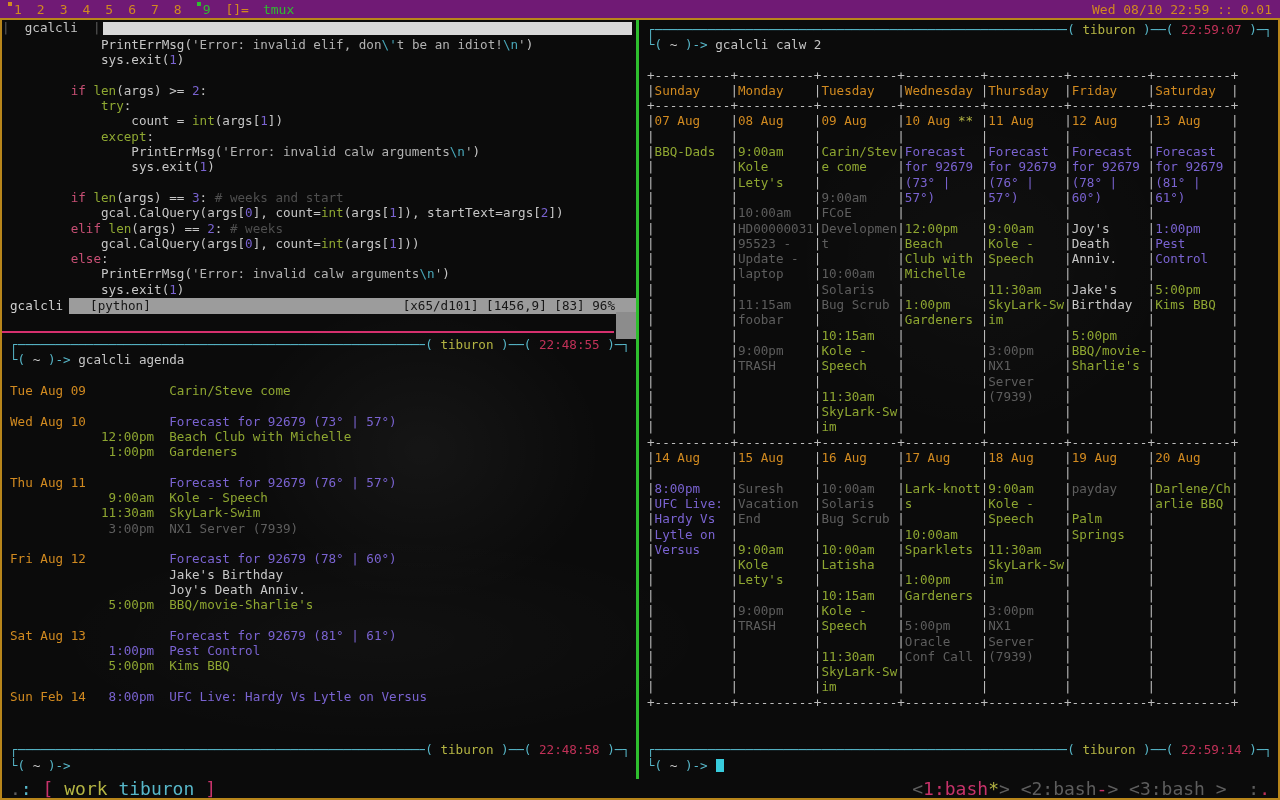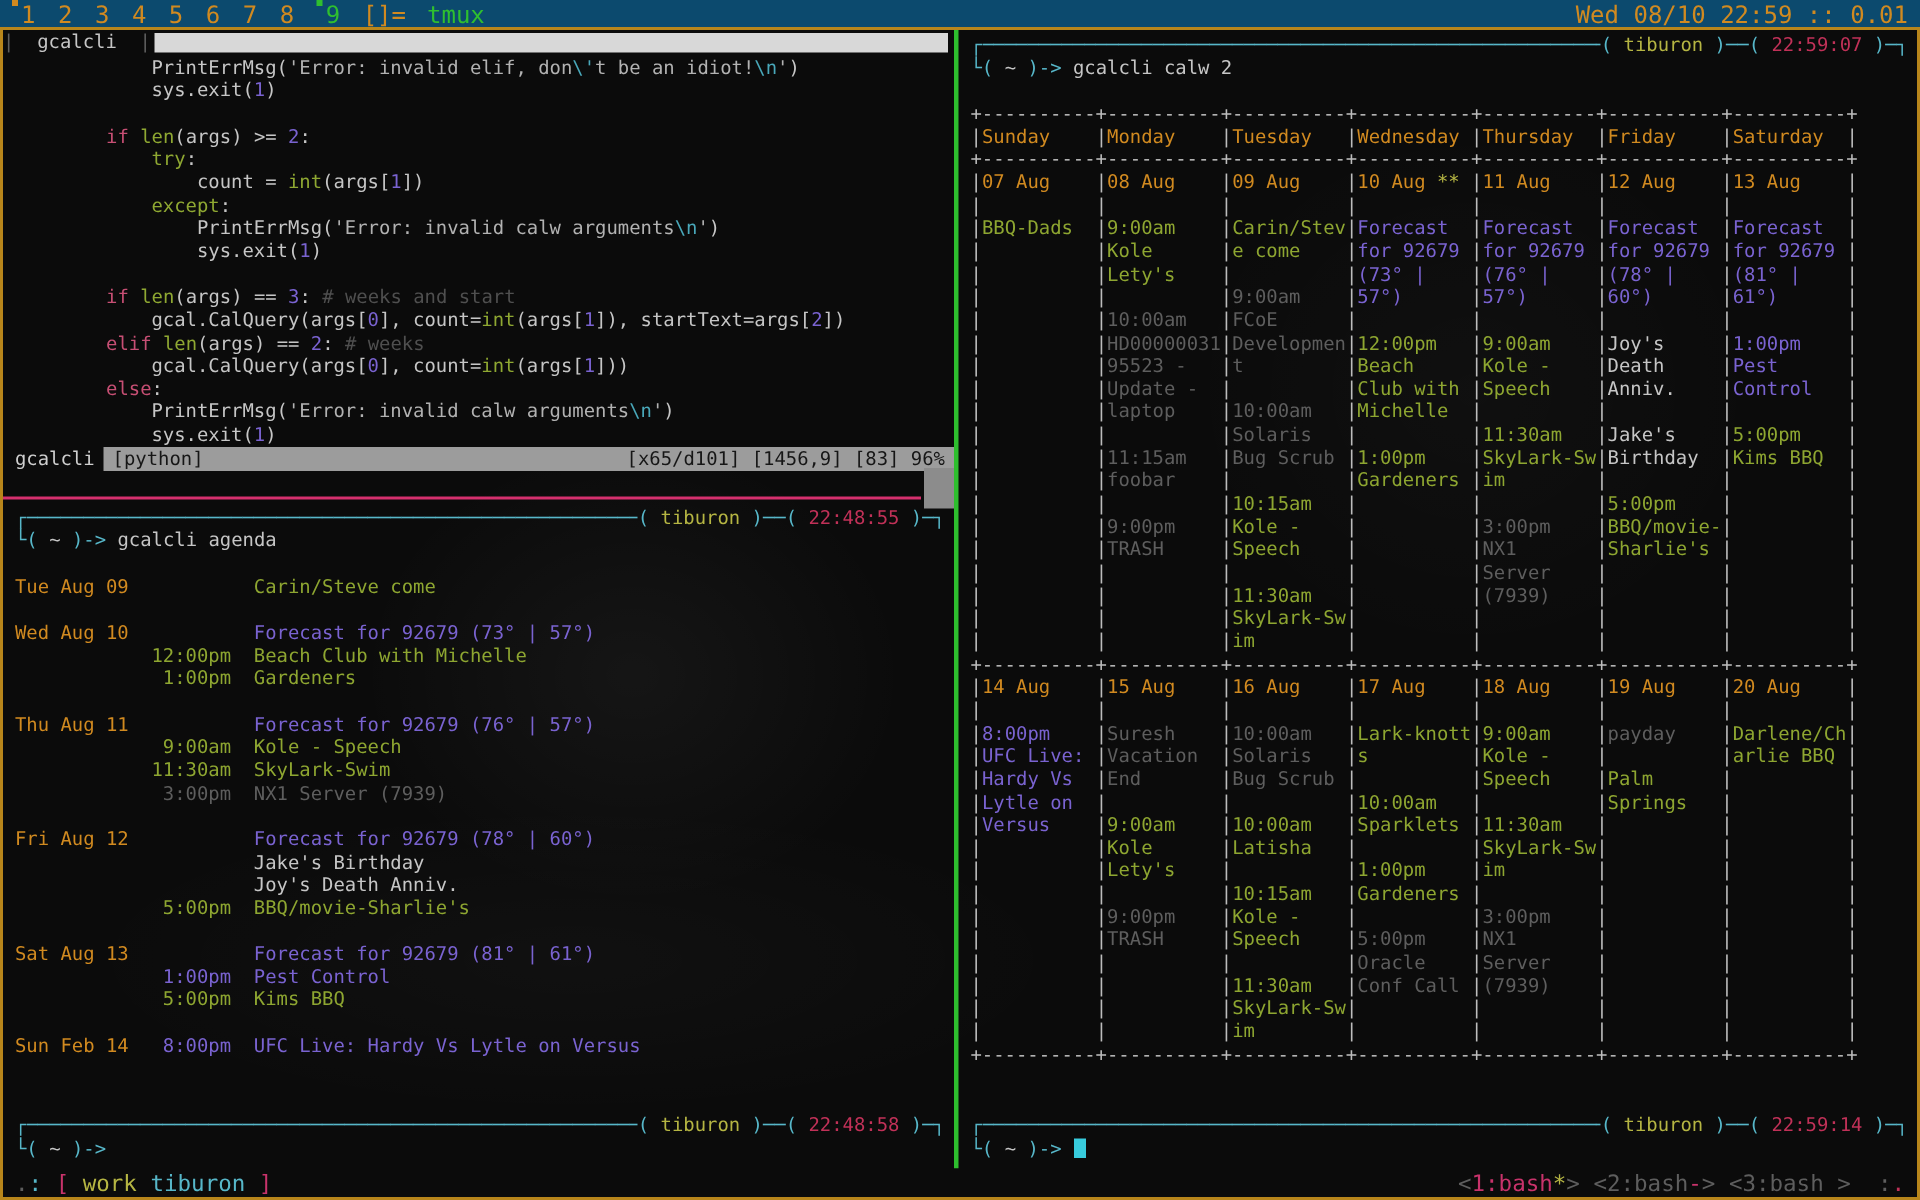--- a/index.html
+++ b/index.html
@@ -6,21 +6,21 @@
   body{width:1280px;height:800px;overflow:hidden;position:relative;
        font-family:"DejaVu Sans Mono",monospace;color:#c6c6c6;}
   
   .w{color:#c6c6c6}.s{color:#b2b2b2}.e{color:#49a8ba}.k{color:#c74f74}
   .f{color:#8fa832}.n{color:#7a63d1}.c{color:#4f4f4f}
   .o{color:#d18a20}.y{color:#b5b543}.g{color:#8ea631}.v{color:#7a63d1}
   .d{color:#5e5e5e}.cy{color:#57b7c9}.cr{color:#c13158}.p{color:#c8336b}
   .gl{color:#bdbdbd}.g2{color:#2fbf2f}
   
   .topbar{height:18px;display:flex;justify-content:space-between;align-items:center;
-          padding:0 8px;font-size:16px;background:#0c4a6e;text-align:right;}
+          padding:0 8px;font-size:13px;background:#701a75;text-align:right;}
   .ws{margin-right:15px;display:inline-block}
   .ws b{font-weight:normal}
   .dot{width:4px;height:4px;display:inline-block;vertical-align:top;margin:0 2px 0 0}
   .dot.o{background:#d18a20}.dot.g2{background:#2fbf2f}
   .tb-left{display:flex;align-items:center}
   .tb-layout{margin-right:14px}
   
   .frame{position:absolute;top:18px;left:0;width:1276px;height:778px;
          border:2px solid #b8861b;display:flex;flex-direction:column;
          background:
@@ -32,36 +32,36 @@
   .tl{height:15.3px;white-space:pre}
   
   .left-pane{width:634px;display:flex;flex-direction:column;overflow:hidden}
   .vdivider{width:3px;background:#2ebe2e}
   .vim-tabline{height:15px;display:flex;align-items:center;white-space:pre}
   .vim-tab-fill{flex:1;height:13px;background:#d8d8d8;margin:1px 4px 0 2px}
   .code-area{padding:2px 0 0 8px}
   .vim-status{height:17px;display:flex;align-items:center;white-space:pre}
   .vs-file{padding:0 6px 0 8px;color:#cfcfcf}
   .vs-bar{flex:1;background:#9c9c9c;color:#161616;display:flex;
-          justify-content:space-between;padding:0 6px;height:16px;align-items:center}
+          justify-content:space-between;padding:0 21px;height:16px;align-items:center}
   .vim-cmdline{height:17px;position:relative}
   .scroll-thumb{position:absolute;right:0;top:-2px;width:20px;height:27px;background:#8c8c8c}
   .pink-divider{height:2px;background:#d5306e;width:612px;margin:0}
   .shell{flex:1;display:flex;flex-direction:column;padding:4px 6px 0 8px;overflow:hidden}
   .pframe{display:flex;white-space:pre;height:15.3px}
   .pframe .fill{flex:1;overflow:hidden;color:#57b7c9;white-space:pre}
   .prompt{white-space:pre;height:15.3px}
   .cursor{display:inline-block;width:8px;height:13px;background:#38ccdd;vertical-align:-2px;margin-left:1px}
   .bottom-block{margin-top:auto;padding-bottom:6px}
   
   .right-pane{flex:1;display:flex;flex-direction:column;padding:2px 6px 0 8px;overflow:hidden}
   .cal-grid{margin-top:15px}
   
   .statusbar{height:19px;display:flex;justify-content:space-between;align-items:center;
-             padding:0 8px;font-size:15px;white-space:pre}
+             padding:0 8px;font-size:18px;white-space:pre}
   .winitem{white-space:pre}
 </style>
 </head>
 <body>
 
 <div class="topbar">
   <div class="tb-left">
     <span id="workspaces"><span class="ws o"><i class="dot o"></i><b>1</b></span><span class="ws o"><b>2</b></span><span class="ws o"><b>3</b></span><span class="ws o"><b>4</b></span><span class="ws o"><b>5</b></span><span class="ws o"><b>6</b></span><span class="ws o"><b>7</b></span><span class="ws o"><b>8</b></span><span class="ws g2"><i class="dot g2"></i><b>9</b></span></span>
     <span class="tb-layout o">[]=</span>
     <span class="g2">tmux</span>

